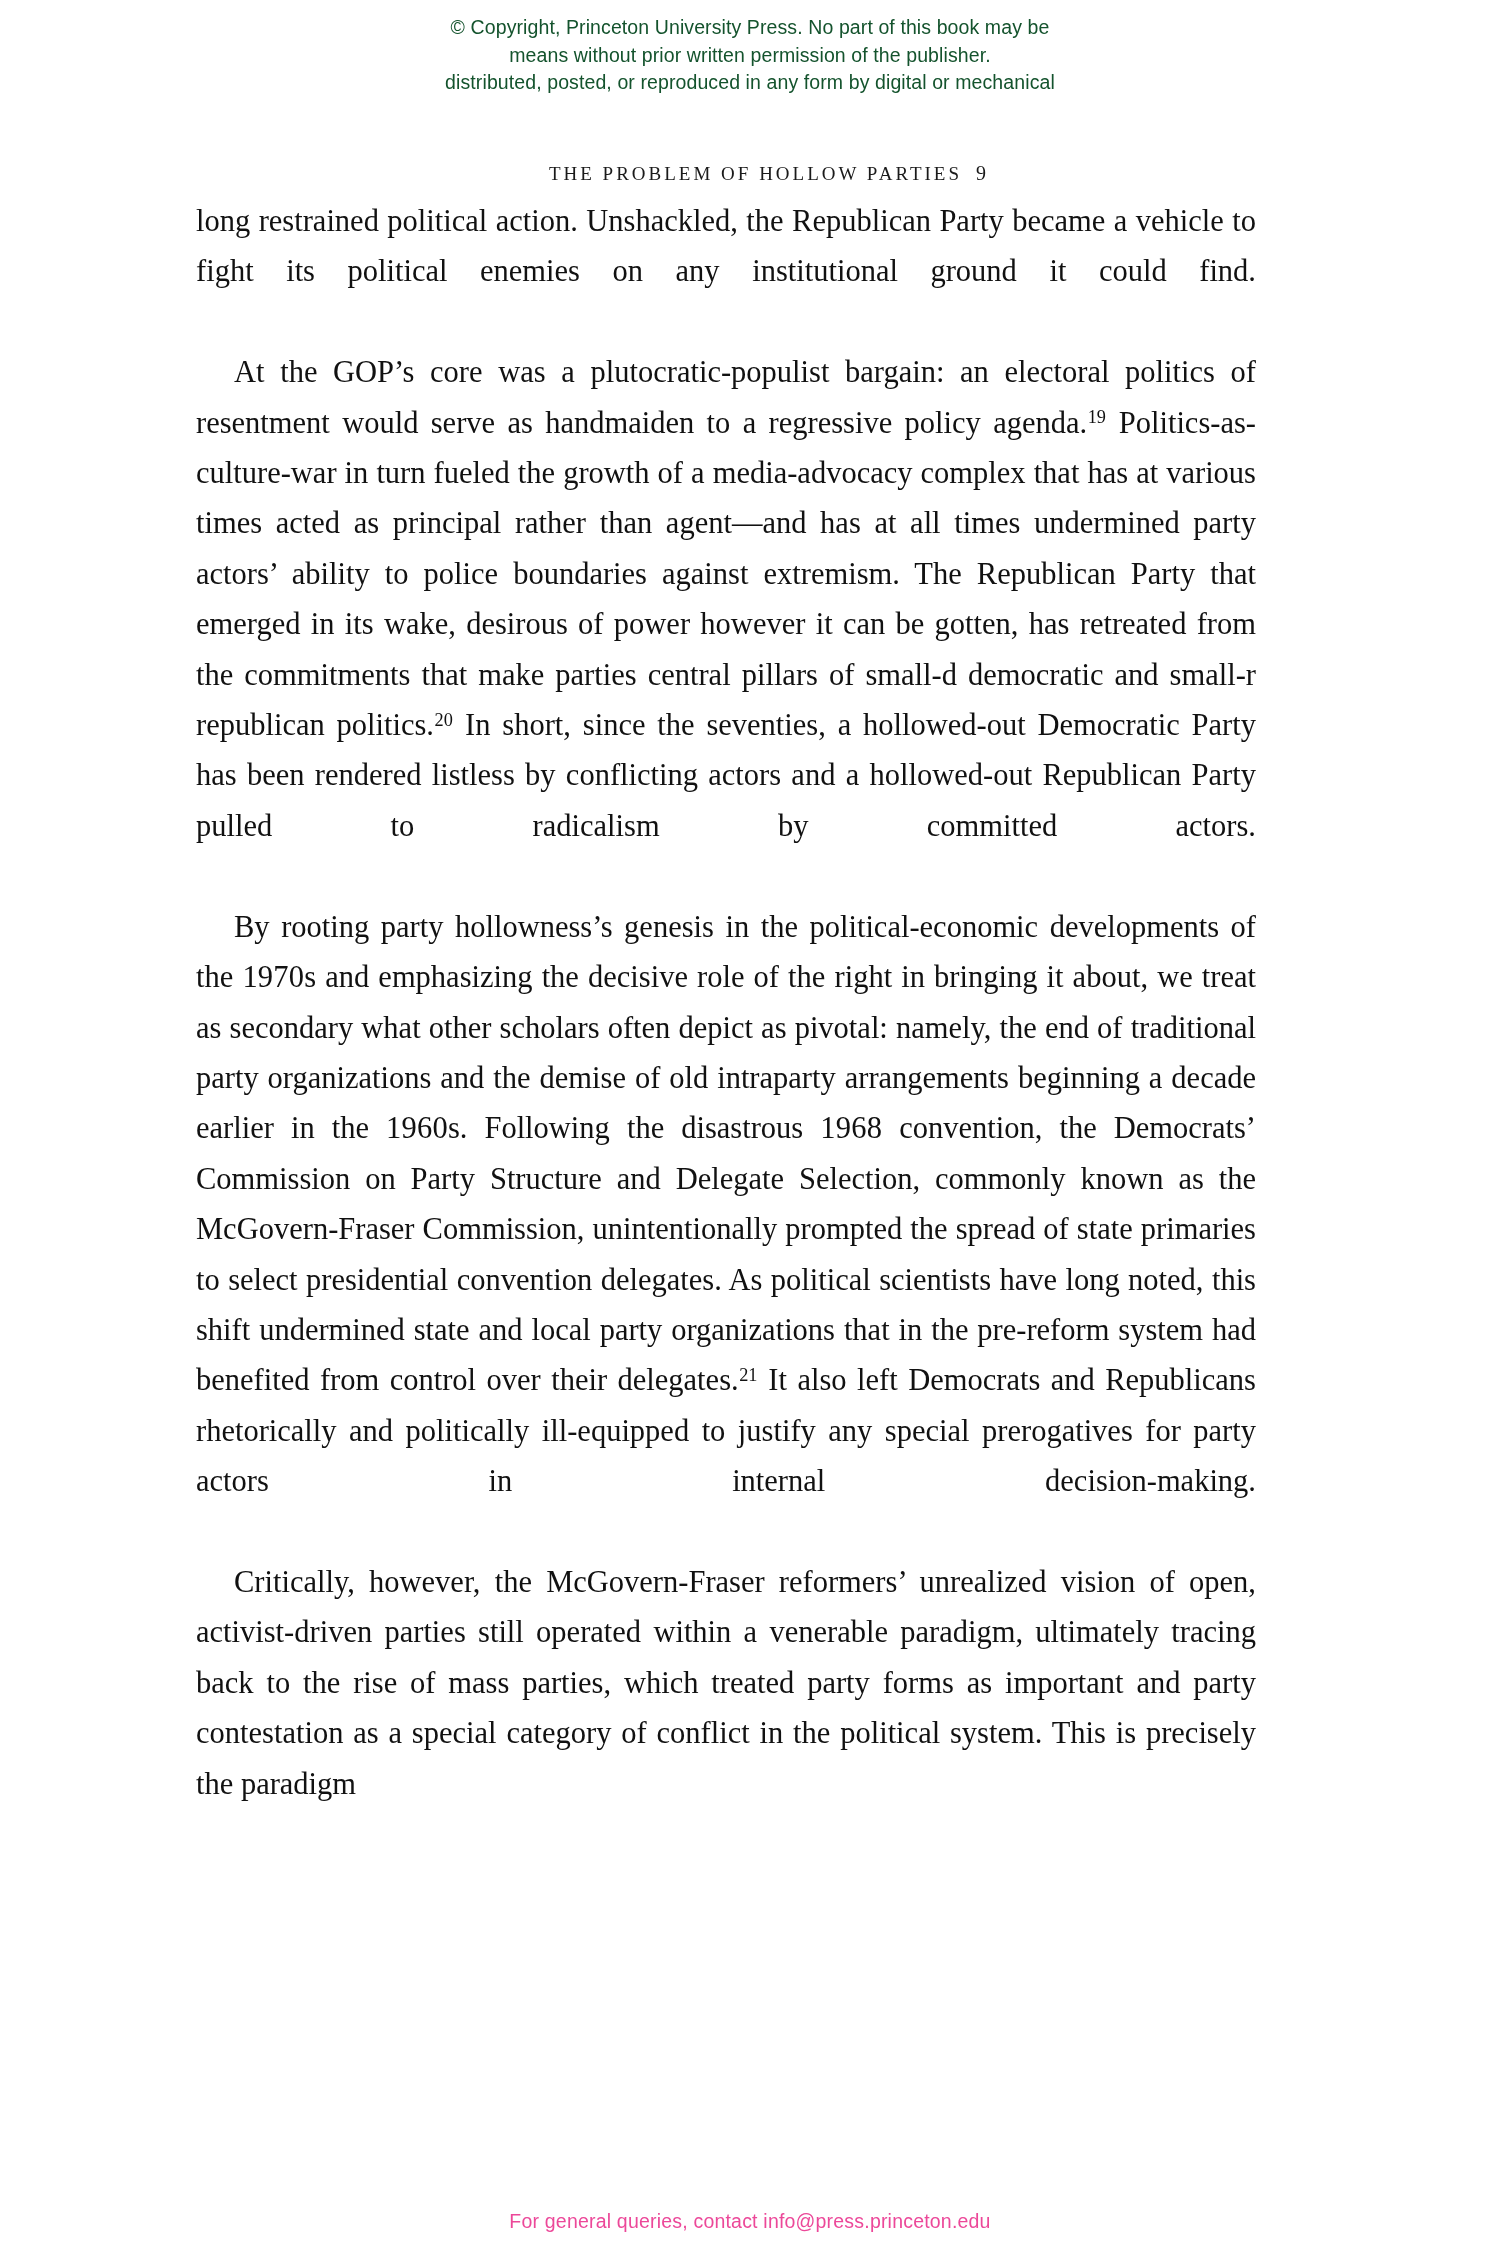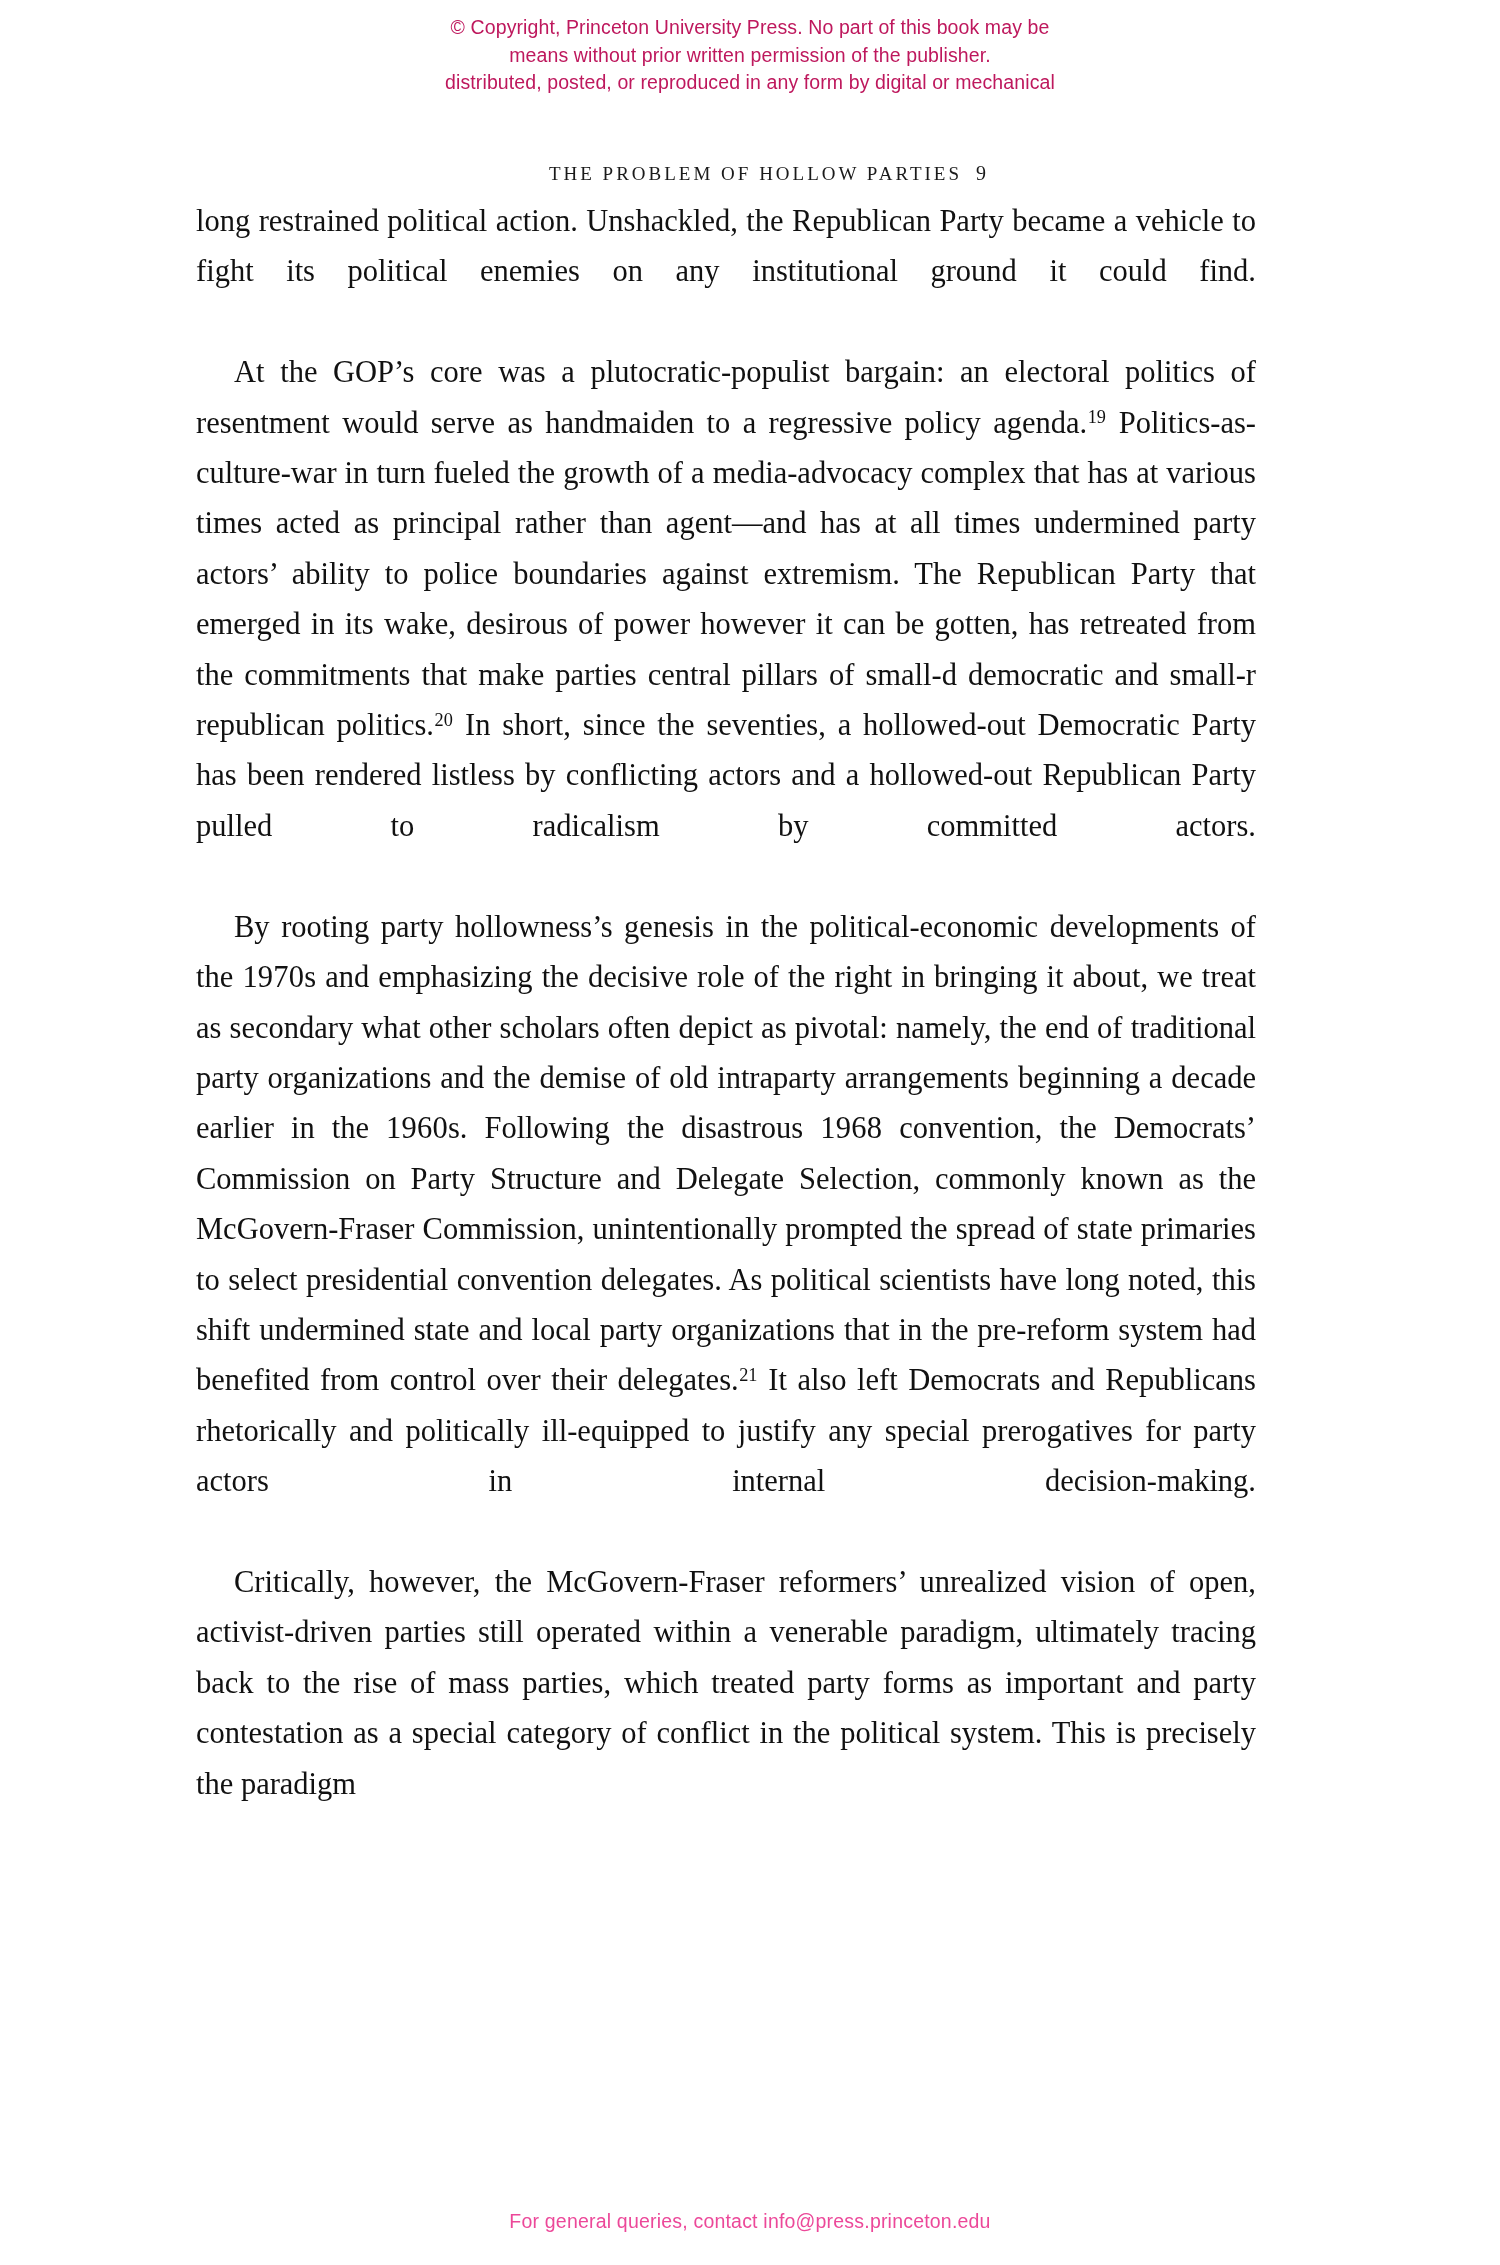--- a/index.html
+++ b/index.html
@@ -19,21 +19,21 @@
   
   .copyright-block {
     position: absolute;
     left: 0;
     right: 0;
     top: 14px;
     text-align: center;
     font-family: "Liberation Sans", sans-serif;
     font-size: 19.5px;
     line-height: 1.42;
-    color: #be185d;
+    color: #14532d;
     letter-spacing: 0.1px;
   }
   .copyright-block .cline {
     display: block;
     white-space: pre;
   }
 
   
   .running-head {
     position: absolute;

